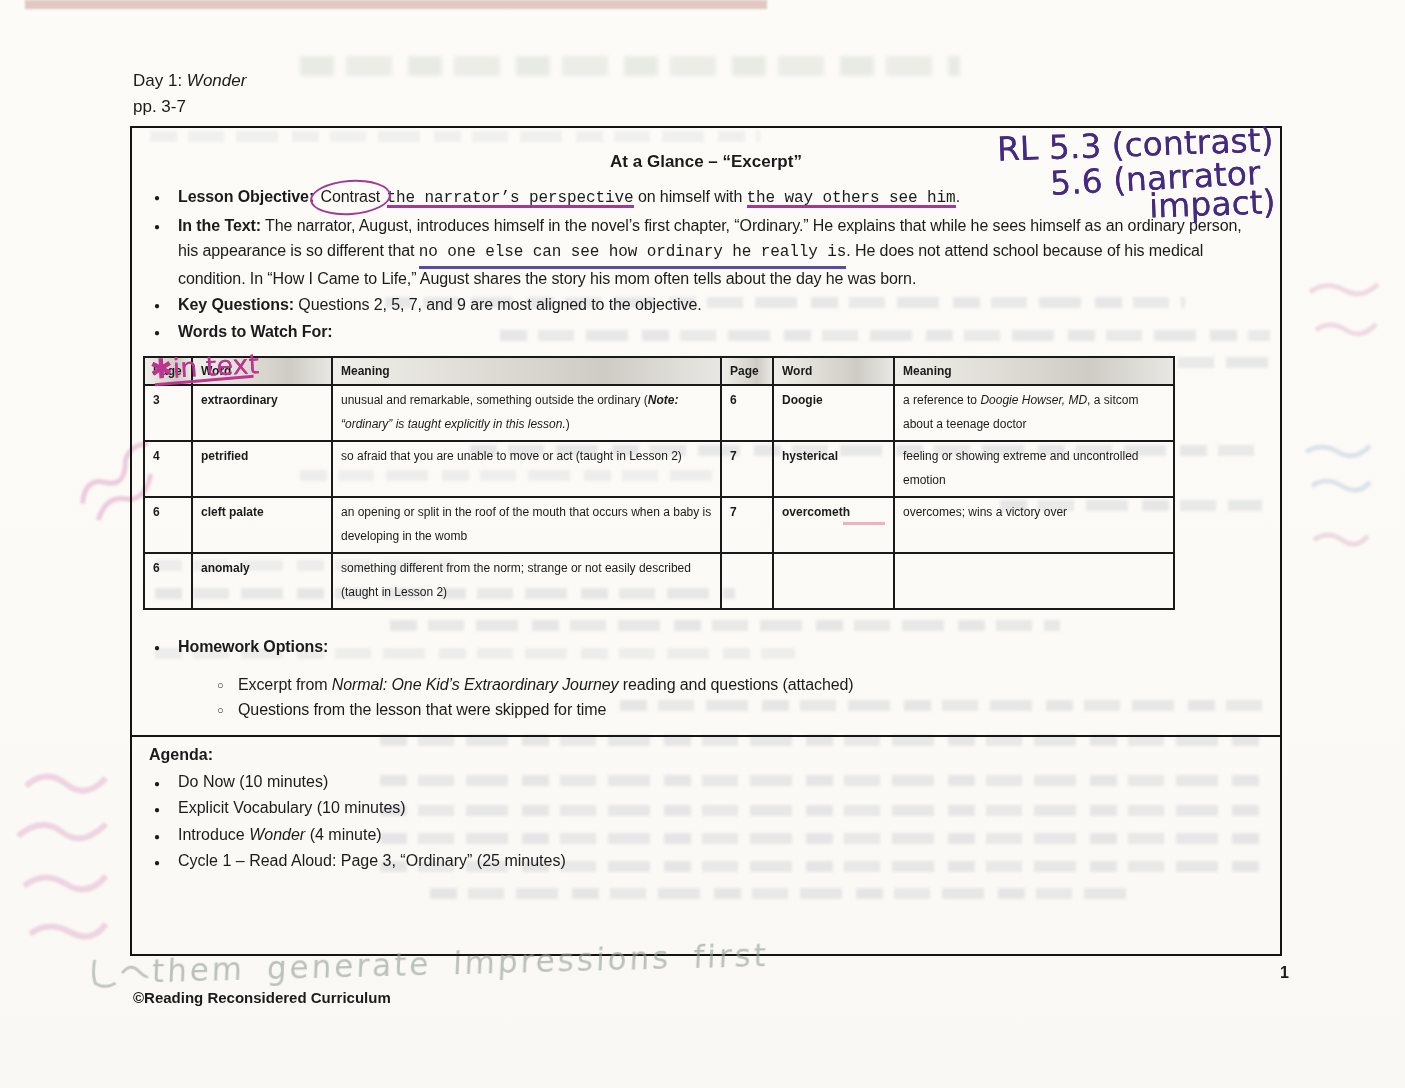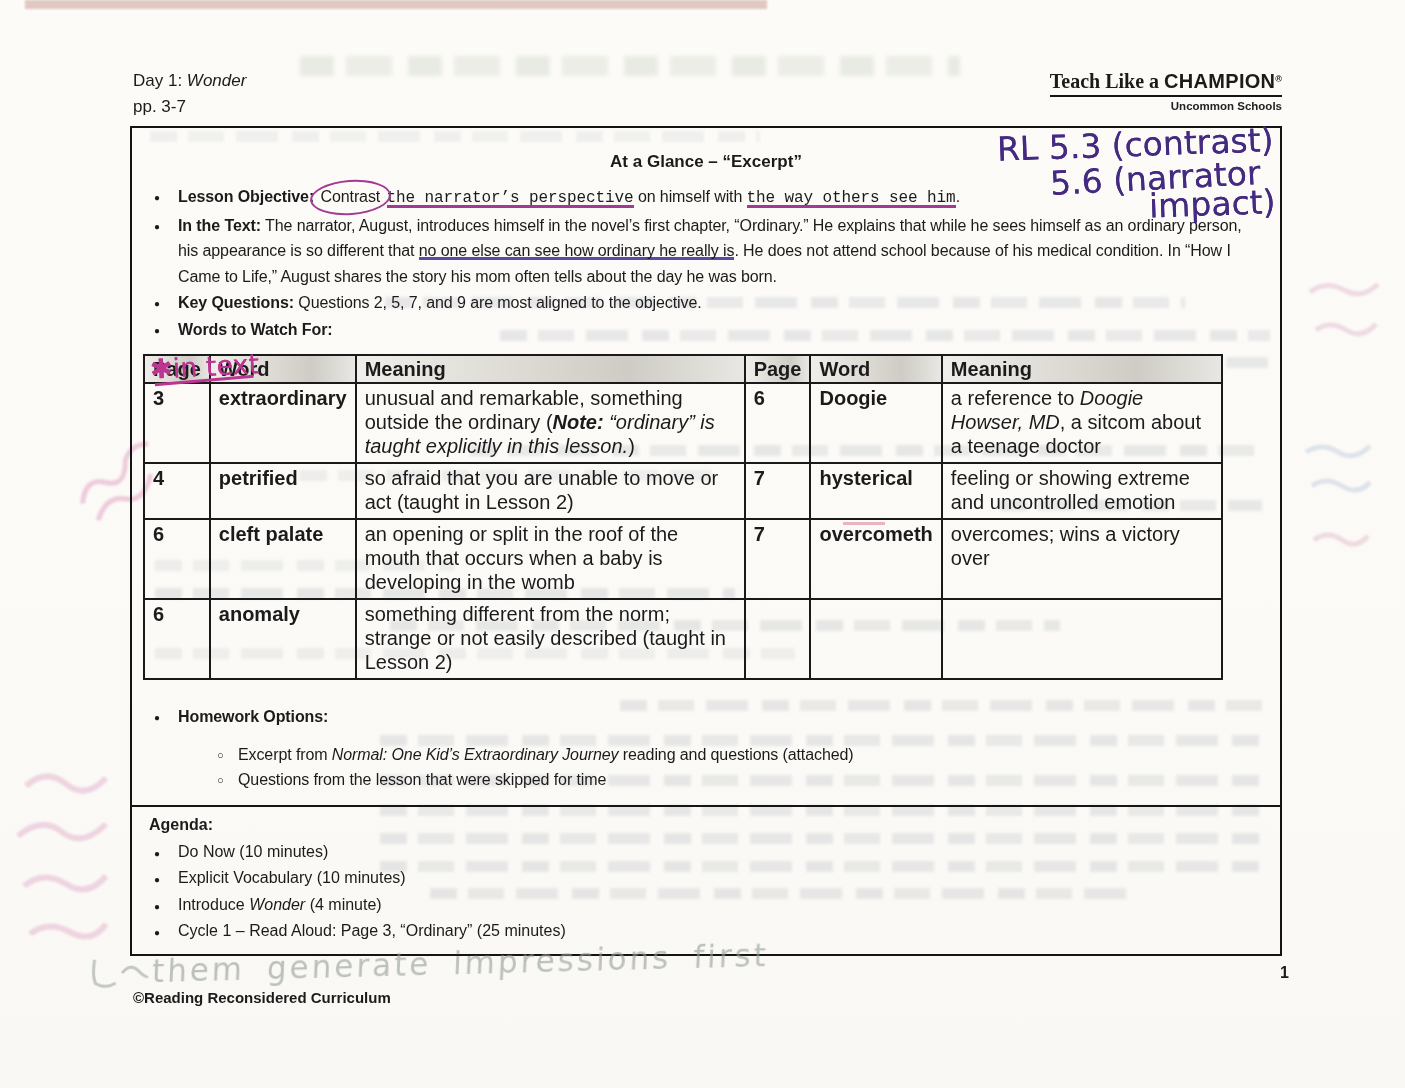--- a/index.html
+++ b/index.html
@@ -45,27 +45,27 @@
   ul.main-bullets{margin:12px 0 0 0;padding:0 14px 0 46px;list-style:none;font-size:16px;line-height:25.5px;letter-spacing:-.1px;}
   ul.main-bullets>li{position:relative;margin-bottom:1px;}
   ul.main-bullets>li::before{content:"●";position:absolute;left:-24px;top:1px;font-size:10px;}
   ul.sub-bullets{margin:12px;padding:0 0 0 48px;list-style:none;}
   ul.sub-bullets>li{position:relative;}
   ul.sub-bullets>li::before{content:"○";position:absolute;left:-21px;top:1px;font-size:11px;}
 
   .b{font-weight:bold;}
   .i{font-style:italic;}
   .u{background-image:linear-gradient(#a23a92,#a23a92);background-size:100% 3px;background-position:0 98%;background-repeat:no-repeat;padding-bottom:1px;font-family:Liberation Mono, monospace;}
-  .u2{background-image:linear-gradient(#5d48a4,#5d48a4);background-size:100% 3px;background-position:0 100%;background-repeat:no-repeat;padding-bottom:1px;}
+  .u2{background-image:linear-gradient(#5d48a4,#5d48a4);background-size:100% 3px;background-position:0 100%;background-repeat:no-repeat;padding-bottom:8px;font-family:Liberation Mono, monospace;}
   .circled{position:relative;padding:0 2px;text-align:right;}
   .circled::after{content:"";position:absolute;left:-8px;right:-9px;top:-8px;bottom:-10px;
     border:2.5px solid #a23a92;border-radius:50%;transform:rotate(-4deg);pointer-events:none;}
 
   
-  table.vocab{border-collapse:collapse;margin:12px 0 0 11px;table-layout:fixed;font-size:20px;}
+  table.vocab{border-collapse:collapse;margin:12px 0 0 11px;table-layout:fixed;font-size:12px;}
   table.vocab th, table.vocab td{border:2px solid #1a1a1a;vertical-align:top;padding:2px 8px 4px 8px;line-height:24px;}
   table.vocab th{text-align:left;font-weight:bold;padding:1px 8px;
     background:linear-gradient(90deg,#f0eeea 0%,#dcd9d3 45%,#cfccc6 70%,#e9e7e3 100%);}
   .col-page{width:48px;} .col-word{width:140px;} .col-meaning{width:389px;}
   .col-page2{width:52px;} .col-word2{width:121px;} .col-meaning2{width:280px;}
   td.pg, td.wd{font-weight:bold;}
 
   
   .hw-list{margin-top:24px !important;}
   .box-divider{border-top:2.5px solid #151515;margin-top:10px;}
@@ -126,24 +126,20 @@
     <path d="M14 20 q16 -12 34 -2 t34 -6 M20 58 q14 -10 30 0 t30 -6" stroke="#d8a0be" stroke-width="5" fill="none"></path>
     <path d="M10 180 q16 -10 32 0 t32 -6 M16 214 q14 -10 30 0 t28 -4" stroke="#a9b8d6" stroke-width="5" fill="none"></path>
     <path d="M18 268 q14 -10 28 0 t26 -4" stroke="#d8a0be" stroke-width="5" fill="none"></path>
   </svg>
 
   <div class="abs doc-head">
     <div><span>Day 1: </span><span class="i">Wonder</span></div>
     <div>pp. 3-7</div>
   </div>
 
-  <div class="abs brand">
-    <div class="brand-line"><span class="brand-serif">Teach Like a </span><span class="brand-caps">CHAMPION</span><span class="brand-reg">®</span></div>
-    <div class="brand-sub">Uncommon Schools</div>
-  </div>
 
   <div class="abs hand hand-standards">
     <span class="l1">RL 5.3 (contrast)</span>
     <span class="l2">5.6 (narrator</span>
     <span class="l3">impact)</span>
   </div>
 
   <section class="abs glance-box">
     <h2 class="glance-title">At a Glance – “Excerpt”</h2>
 

